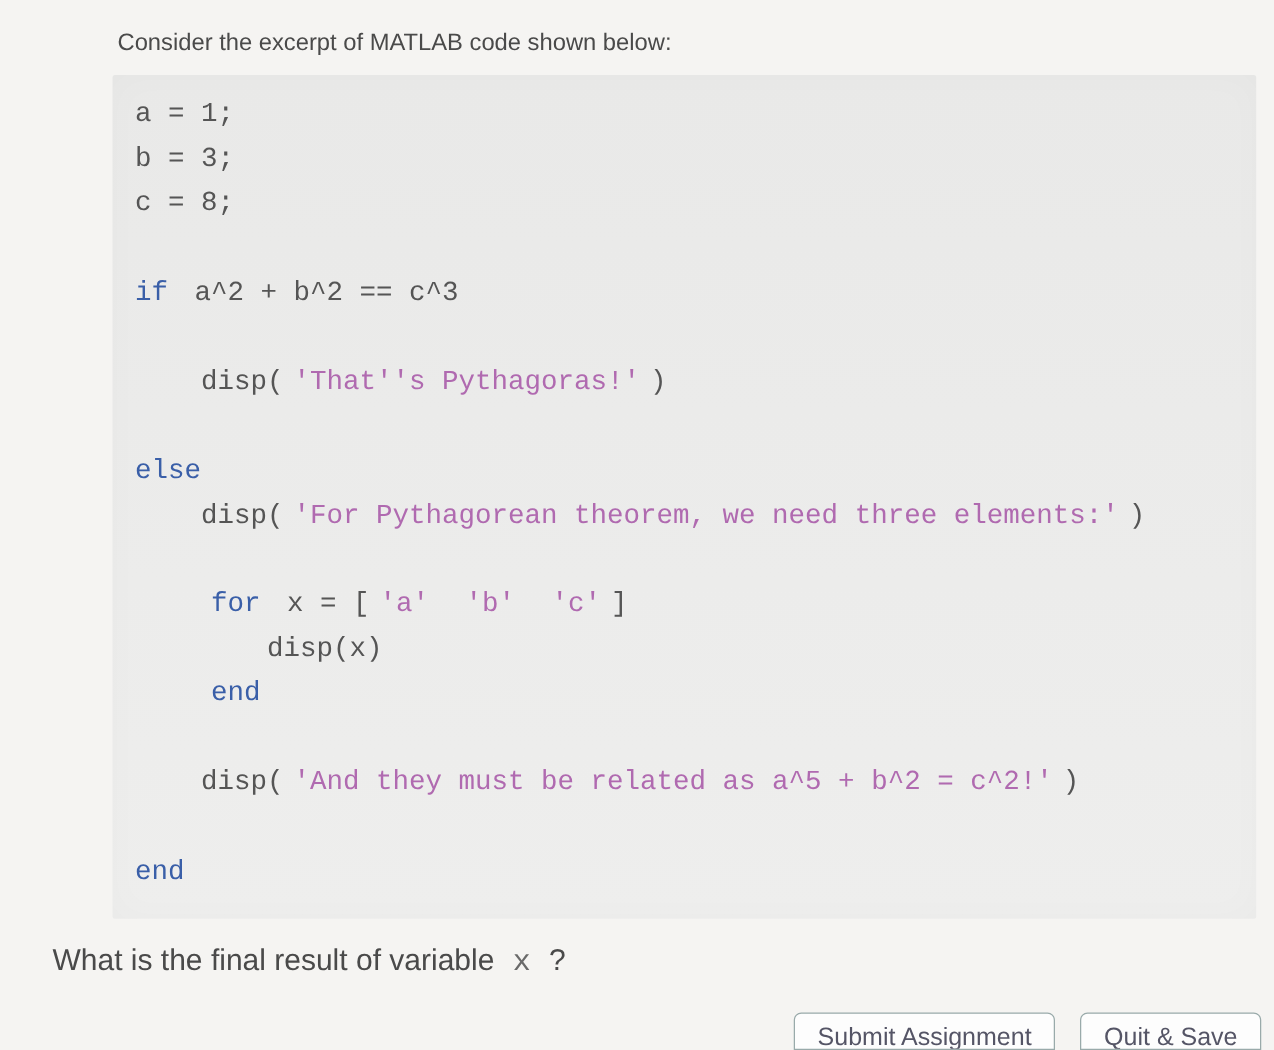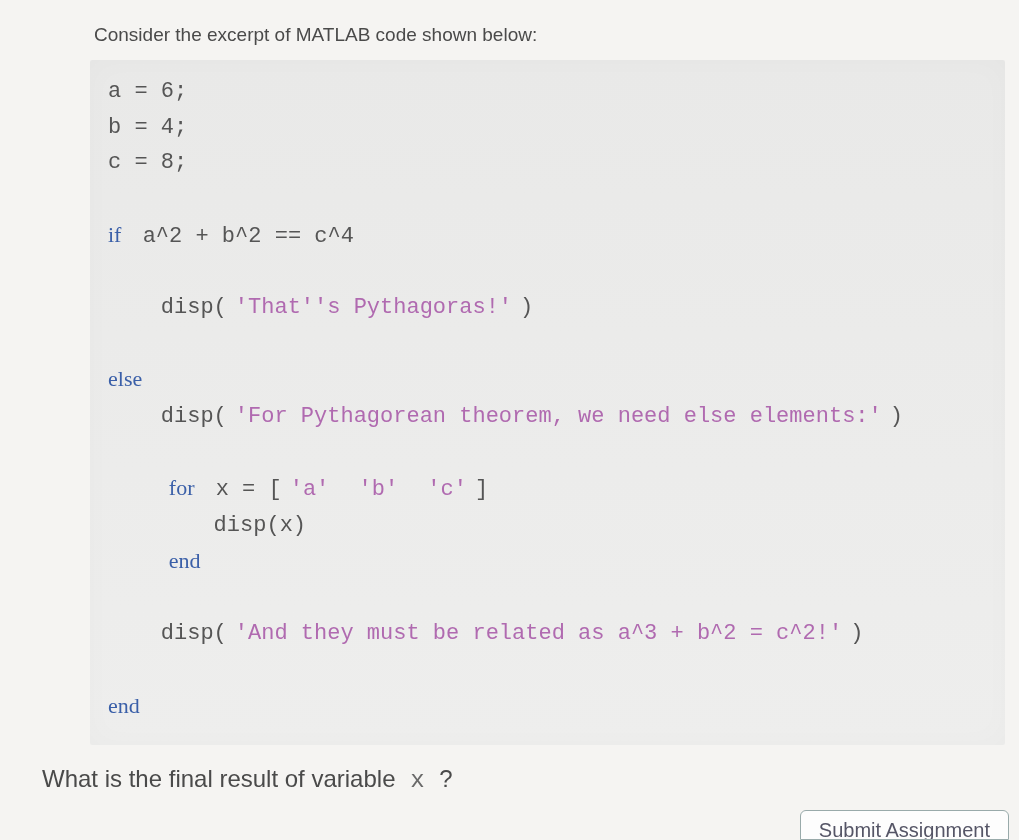--- a/index.html
+++ b/index.html
@@ -26,21 +26,21 @@
     margin: 0 18px 0 78px;
     padding: 14px 10px 20px 14px;
     font-family: "Courier New", Courier, monospace;
     font-size: 22px;
     line-height: 1.62;
     color: #555;
     border-radius: 2px;
     white-space: pre;
     box-shadow: inset 0 0 30px rgba(0,0,0,0.02);
   }
-  .kw { color: #3a5fa8; font-weight: normal; font-family: Liberation Serif, serif; }
+  .kw { color: #3a5fa8; font-weight: normal; }
   .str { color: #b06ab0; }
   .question-text {
     font-size: 24px;
     color: #4a4a4a;
     padding: 16px 0 0 22px;
   }
   .question-text .varx {
     font-family: "Courier New", Courier, monospace;
     color: #6a6a6a;
   }
@@ -65,40 +65,41 @@
     font-family: Arial, Helvetica, sans-serif;
   }
 </style>
 </head>
 <body>
 
 <div class="container">
 
   <div class="prompt-text">Consider the excerpt of MATLAB code shown below:</div>
 
-  <div class="code-block"><span>a = 6;</span>
-<span>b = 4;</span>
+  <div class="code-block"><span>a = 1;</span>
+<span>b = 3;</span>
 <span>c = 8;</span>
 <span></span>
-<span class="kw">if</span><span> a^2 + b^2 == c^4</span>
+<span class="kw">if</span><span> a^2 + b^2 == c^3</span>
 <span></span>
 <span>    disp(</span><span class="str">'That''s Pythagoras!'</span><span>)</span>
 <span></span>
 <span class="kw">else</span>
-<span>    disp(</span><span class="str">'For Pythagorean theorem, we need else elements:'</span><span>)</span>
+<span>    disp(</span><span class="str">'For Pythagorean theorem, we need three elements:'</span><span>)</span>
 <span></span>
 <span>    </span><span class="kw">for</span><span> x = [</span><span class="str">'a'</span><span> </span><span class="str">'b'</span><span> </span><span class="str">'c'</span><span>]</span>
 <span>        disp(x)</span>
 <span>    </span><span class="kw">end</span>
 <span></span>
-<span>    disp(</span><span class="str">'And they must be related as a^3 + b^2 = c^2!'</span><span>)</span>
+<span>    disp(</span><span class="str">'And they must be related as a^5 + b^2 = c^2!'</span><span>)</span>
 <span></span>
 <span class="kw">end</span></div>
 
   <div class="question-text">
     <span>What is the final result of variable </span><span class="varx">x</span><span> ?</span>
   </div>
 
 </div>
 
 <div class="bottom-buttons">
   <button class="btn">Submit Assignment</button>
+  <button class="btn">Quit &amp; Save</button>
 </div>
 
 </body></html>

